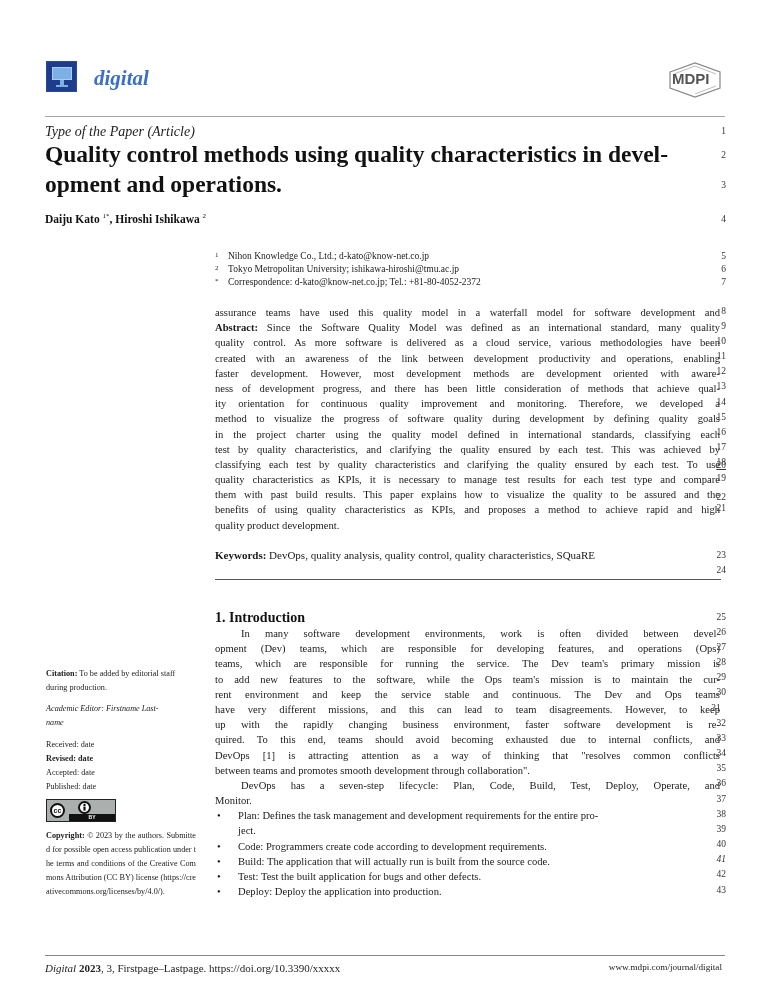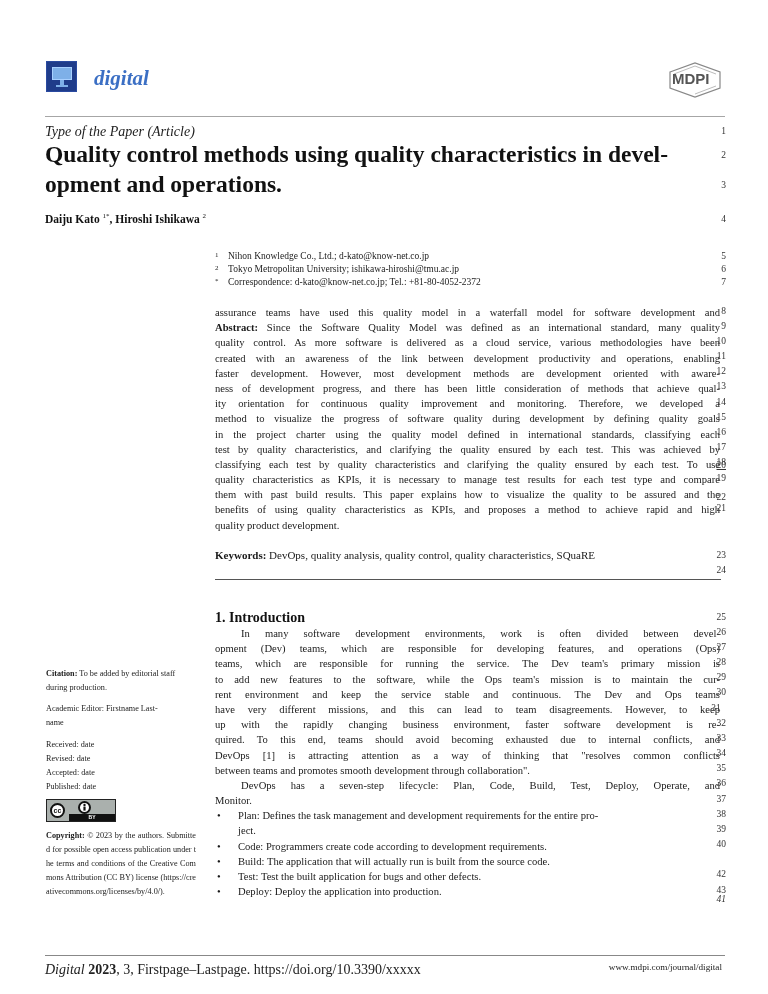--- a/index.html
+++ b/index.html
@@ -28,21 +28,21 @@
   .sec { position:absolute; left:215px; top:610px; font-family:"Liberation Serif",serif; font-weight:bold; font-size:14px; color:#111; }
   .bullet { position:absolute; left:215px; width:505px; font-family:"Liberation Serif",serif; font-size:10.6px; line-height:15.2px; color:#1a1a1a; }
   .bullet .dot { position:absolute; left:2px; top:0; }
   .bullet .txt { position:absolute; left:23px; width:482px; white-space:nowrap; }
   .side { position:absolute; left:46px; width:150px; font-family:"Liberation Serif",serif; font-size:8.2px; line-height:14px; color:#222; }
   .cc { position:absolute; left:46px; top:799px; width:70px; height:23px; background:#aab0ad; border:1px solid #222; box-sizing:border-box; }
   .cc .c1 { position:absolute; left:3px; top:3px; width:15px; height:15px; border-radius:50%; background:#fff; border:2px solid #111; box-sizing:border-box; font-family:"Liberation Sans",sans-serif; font-weight:bold; font-size:7px; line-height:11px; text-align:center; color:#111; }
   .cc .c2 { position:absolute; left:31px; top:1px; width:13px; height:13px; border-radius:50%; background:#fff; border:2px solid #111; box-sizing:border-box; }
   .cc .by { position:absolute; left:22px; top:14px; width:46px; height:7px; background:#111; color:#fff; font-family:"Liberation Sans",sans-serif; font-size:5px; line-height:7px; text-align:center; font-weight:bold; }
   .footer-rule { position:absolute; left:45px; top:955px; width:680px; height:1px; background:#888; }
-  .footer-left { position:absolute; left:45px; top:962px; font-family:"Liberation Serif",serif; font-size:14px; color:#222; }
+  .footer-left { position:absolute; left:45px; top:962px; font-family:"Liberation Serif",serif; font-size:11px; color:#222; }
   .footer-right { position:absolute; right:46px; top:962px; font-family:"Liberation Serif",serif; font-size:9.2px; color:#222; }
 </style>
 </head>
 <body>
 
 <div class="journal-logo">
   <div class="scr"></div>
   <div class="stand"></div>
   <div class="base"></div>
 </div>
@@ -164,29 +164,29 @@
   <div class="lnum" style="top:703px;text-align:center;">31</div>
   <div class="lnum" style="top:718px;">32</div>
   <div class="lnum" style="top:733px;">33</div>
   <div class="lnum" style="top:748px;">34</div>
   <div class="lnum" style="top:763px;">35</div>
   <div class="lnum" style="top:778px;">36</div>
   <div class="lnum" style="top:794px;">37</div>
   <div class="lnum" style="top:809px;">38</div>
   <div class="lnum" style="top:824px;">39</div>
   <div class="lnum" style="top:839px;">40</div>
-  <div class="lnum" style="top:894px;font-style:italic;">41</div>
+  <div class="lnum" style="top:854px;font-style:italic;">41</div>
   <div class="lnum" style="top:869px;">42</div>
   <div class="lnum" style="top:885px;">43</div>
 </div>
 
 <div class="side" style="top:667px; width:132px;"><b>Citation:</b><span> To be added by editorial staff during production.</span></div>
-<div class="side" style="top:702px; width:118px;">Academic Editor: Firstname Last-name</div>
+<div class="side" style="top:702px; width:118px;font-style:italic;">Academic Editor: Firstname Last-name</div>
 <div class="side" style="top:738px;">Received: date</div>
-<div class="side" style="top:752px;">Revised: date</div>
+<div class="side" style="top:752px;font-weight:bold;">Revised: date</div>
 <div class="side" style="top:766px;">Accepted: date</div>
 <div class="side" style="top:780px;">Published: date</div>
 
 <div class="cc">
   <div class="c1">cc</div>
   <div class="c2">
     <svg width="9" height="9" viewBox="0 0 9 9" style="position:absolute;left:0;top:0;">
         <circle cx="4.5" cy="2" r="1.2" fill="#111"></circle>
         <rect x="3.4" y="3.6" width="2.2" height="4" fill="#111"></rect>
       </svg>

